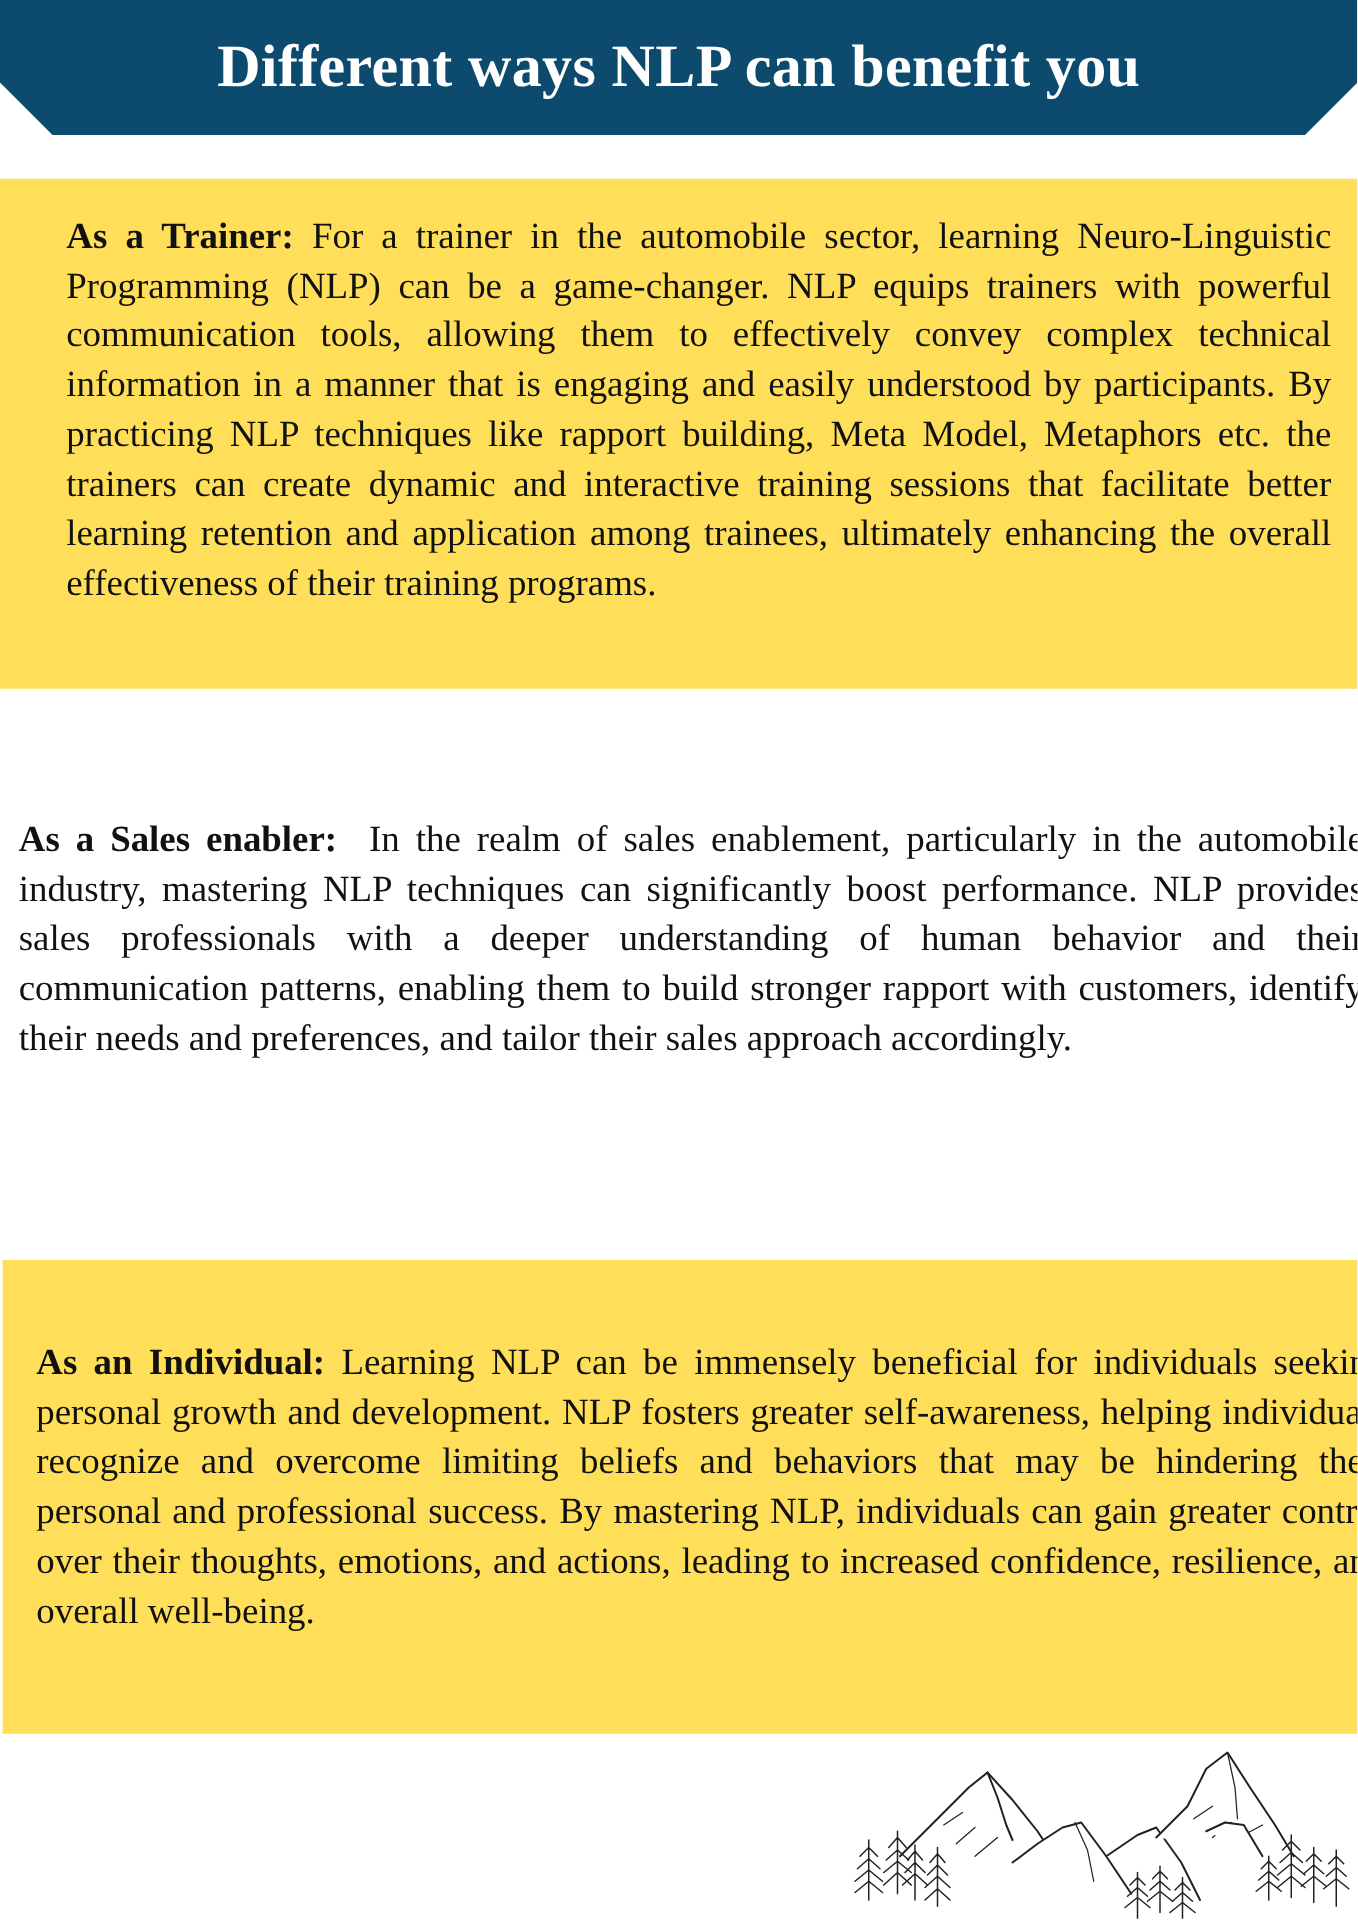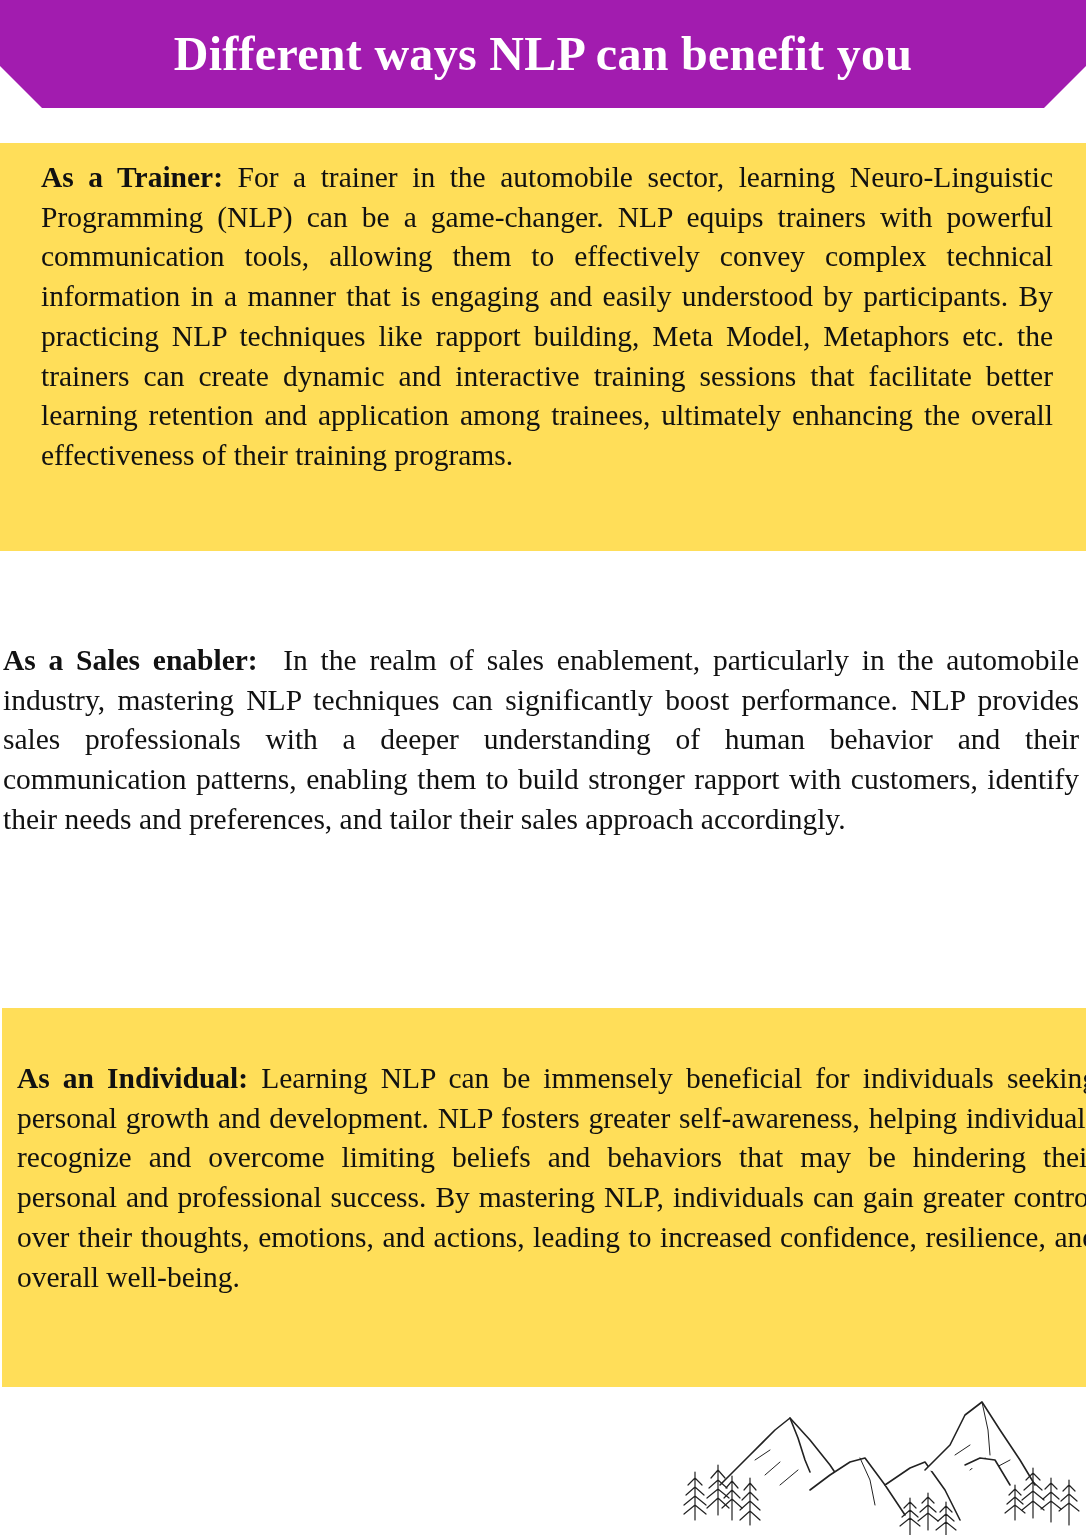--- a/index.html
+++ b/index.html
@@ -4,37 +4,37 @@
   <style>
     html, body { margin: 0; padding: 0; }
     body {
       width: 1086px; height: 1536px; position: relative; overflow: hidden;
       background: #ffffff;
       font-family: "DejaVu Serif", "Liberation Serif", serif;
       color: #111111;
     }
     .banner {
       position: absolute; left: 0; top: 0; width: 1086px; height: 108px;
-      background: #a21caf;
+      background: #0c4a6e;
       clip-path: polygon(0 0, 1086px 0, 1086px 66px, 1044px 108px, 42px 108px, 0 66px);
       display: flex; align-items: center; justify-content: center;
     }
     .banner h1 {
       margin: 0; margin-top: -2px;
       font-family: "Liberation Serif", "DejaVu Serif", serif;
       font-weight: bold; font-size: 48px; color: #ffffff; letter-spacing: 0.3px;
     }
     .box {
       position: absolute; background: #ffde59;
     }
     .p {
       position: absolute;
       font-family: "Liberation Serif", "DejaVu Serif", serif;
       font-size: 29.5px; line-height: 39.7px;
-      text-align: justify; margin: 0;
+      text-align: justify; margin: 12px;
     }
     .p b { font-weight: bold; }
     #box1 { left: 0; top: 143px; width: 1086px; height: 408px; }
     #p1 { left: 41px; top: 158px; width: 1012px; }
     #p2 { left: 3px; top: 641px; width: 1076px; }
     #box3 { left: 2px; top: 1008px; width: 1084px; height: 379px; }
     #p3 { left: 17px; top: 1059px; width: 1080px; }
     .mountains { position: absolute; left: 670px; top: 1390px; width: 410px; height: 145px; }
   </style>
 </head>

